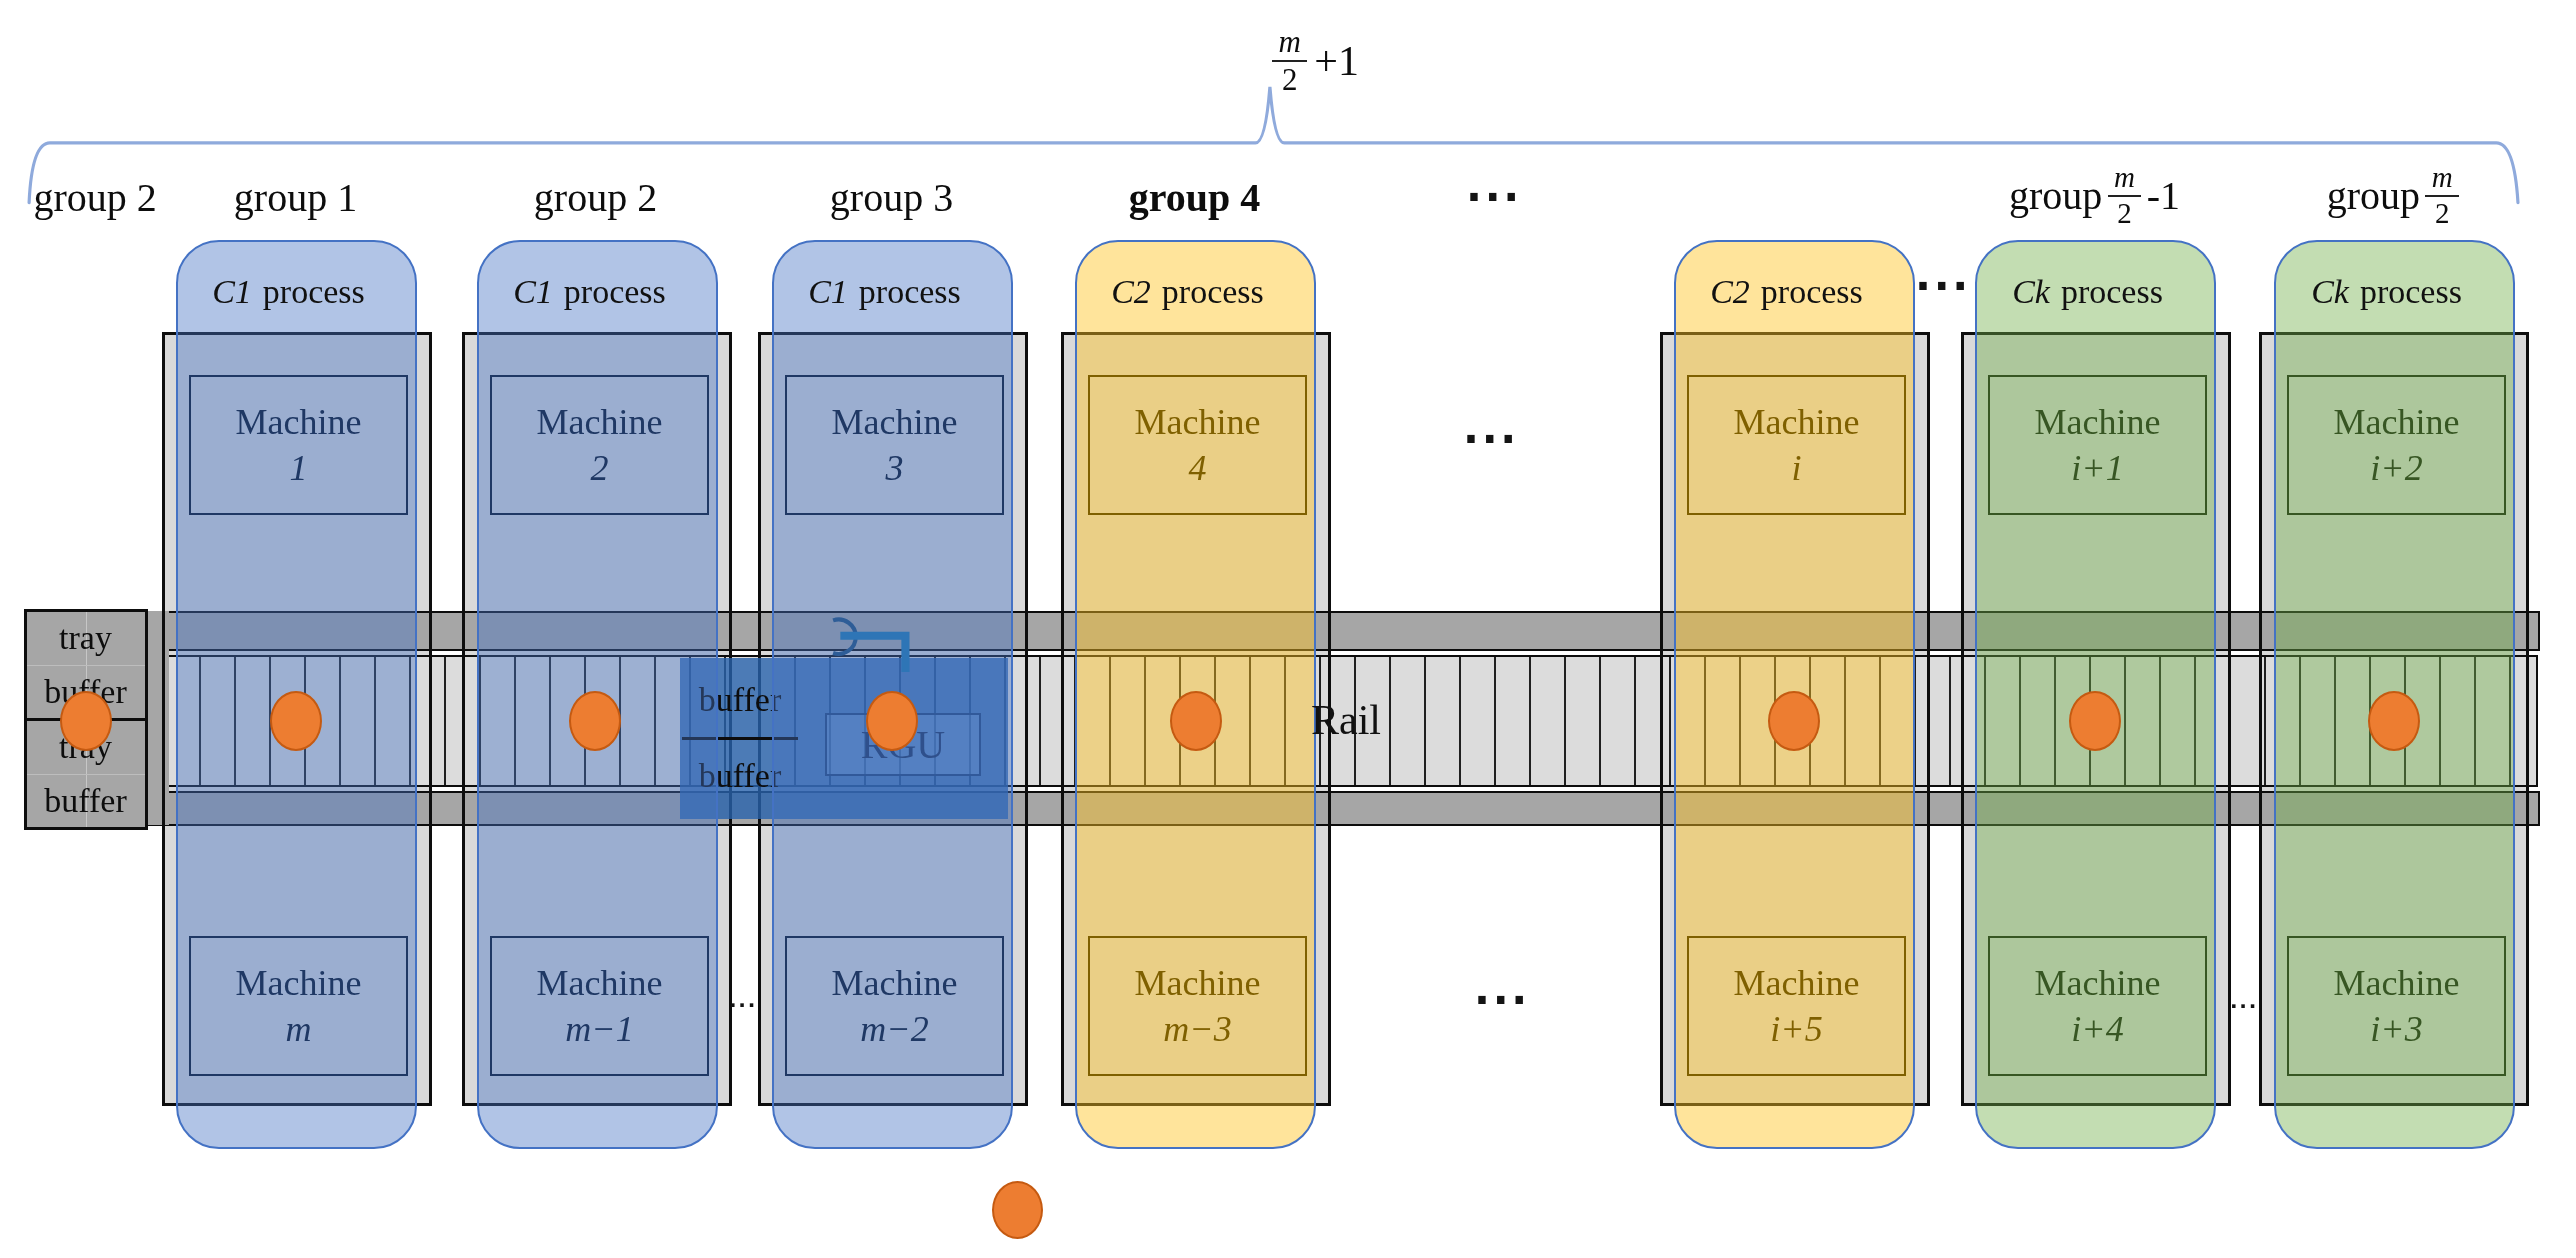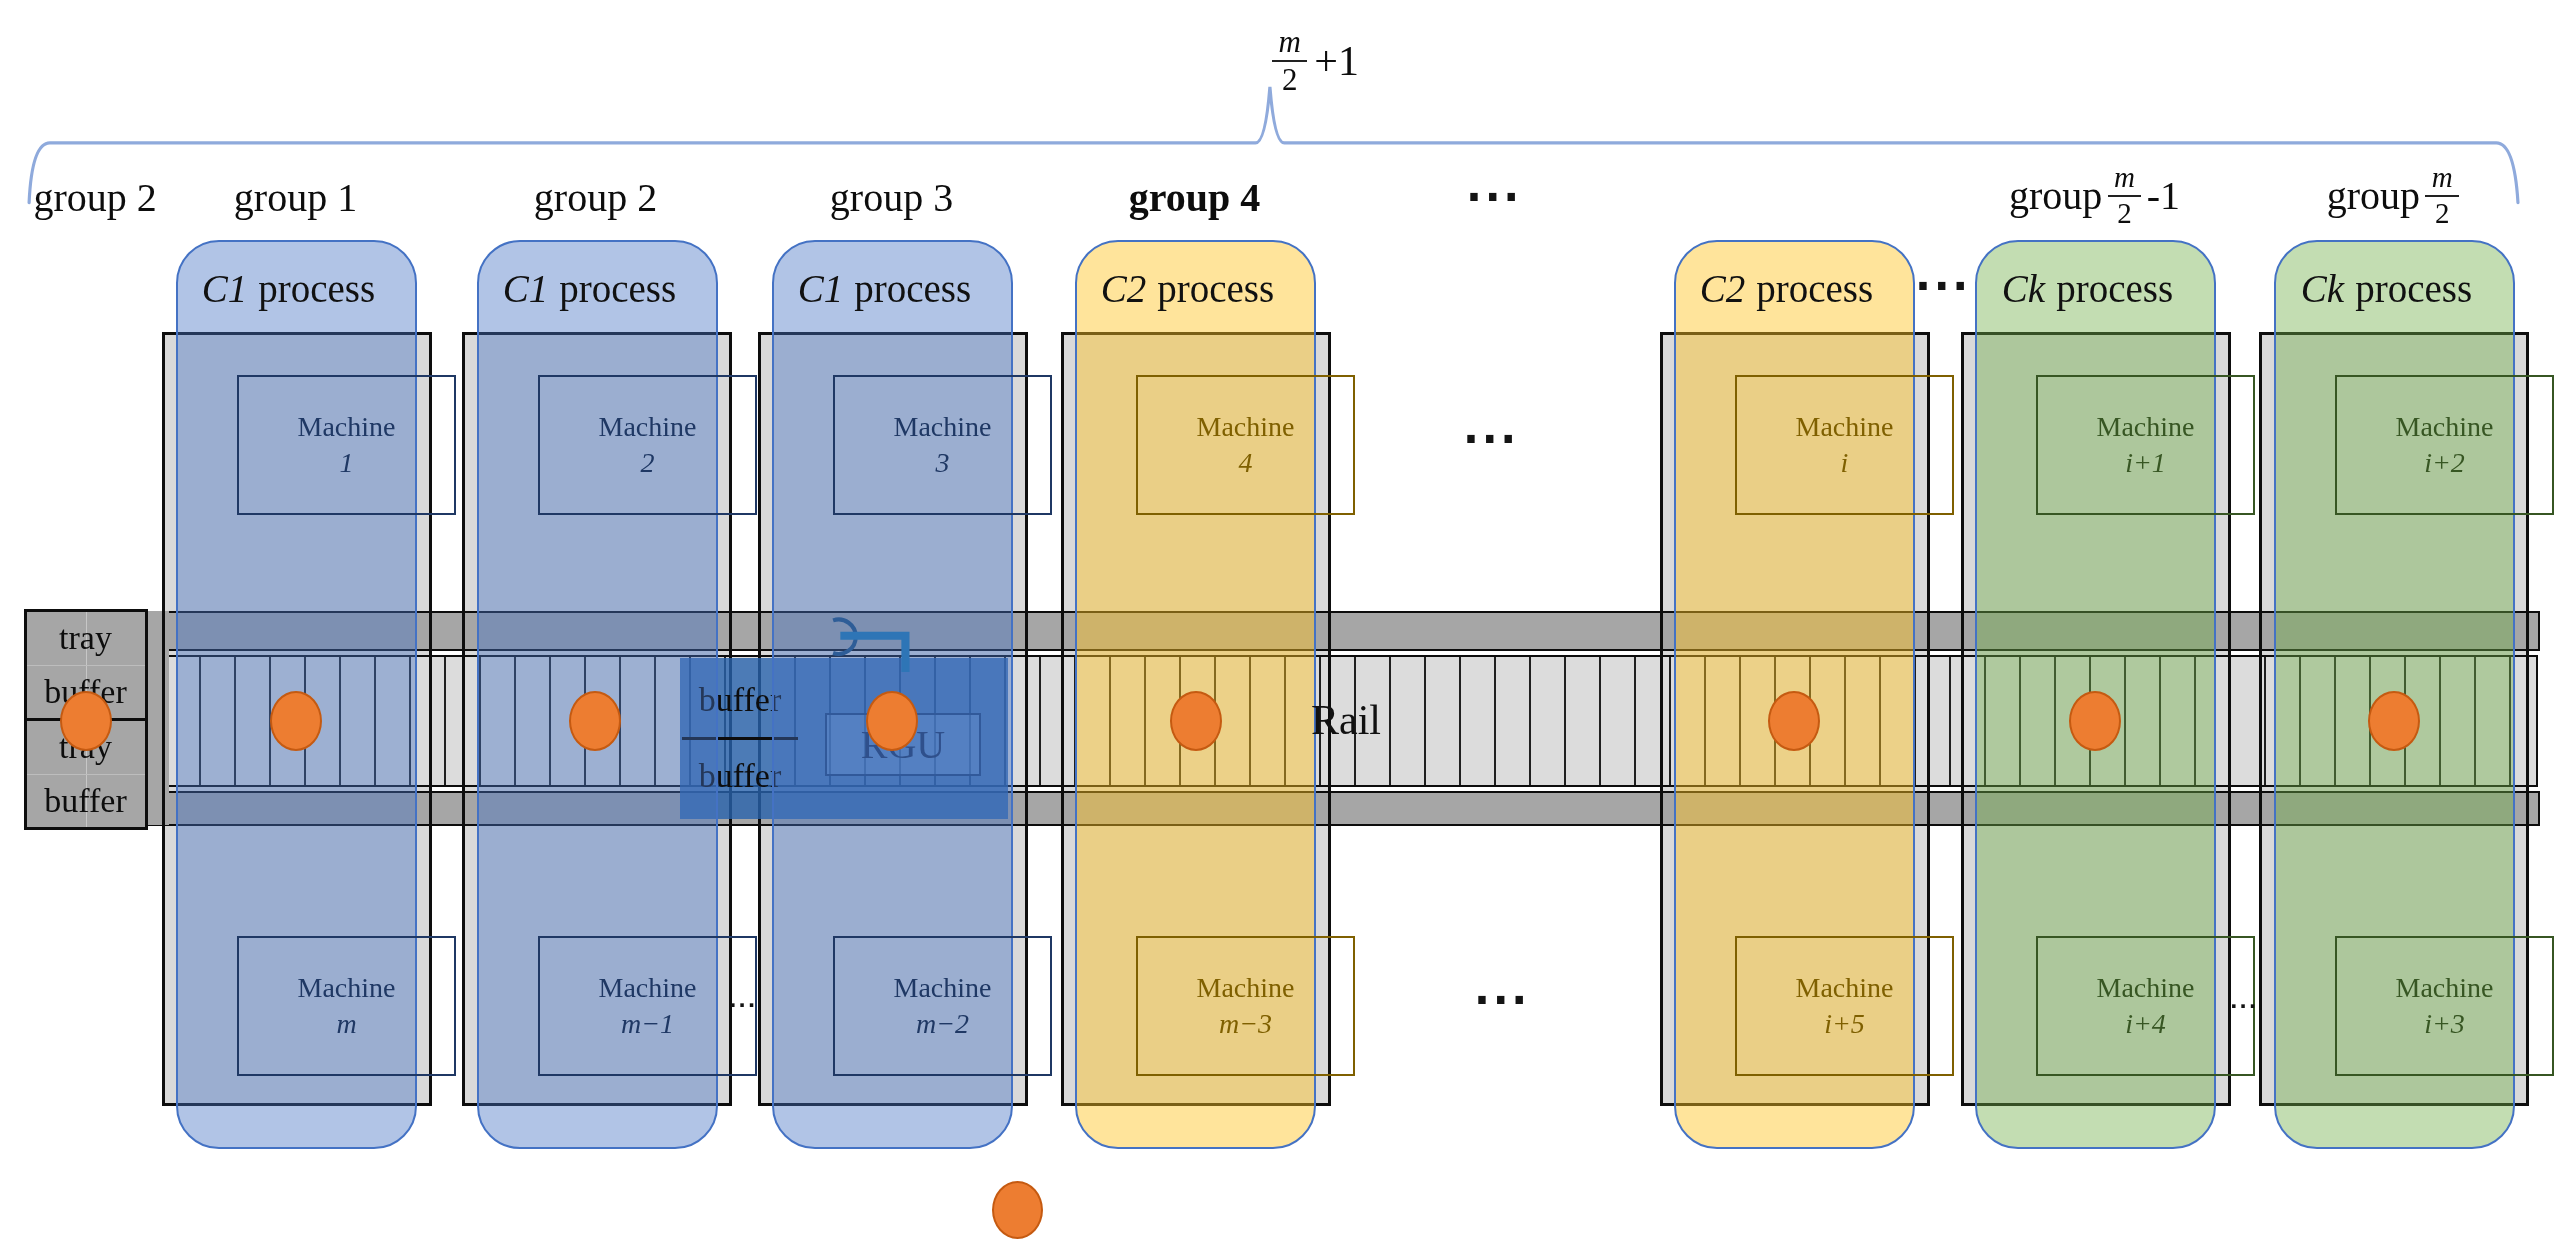--- a/index.html
+++ b/index.html
@@ -54,25 +54,25 @@
   .rgu{left:825px;top:713px;width:156px;height:63px;border:2.7px solid #24477c;
        background:rgba(190,218,242,0.18);z-index:4;font-size:40px;color:#1f3864;}
 
   
   .group{top:240px;width:241px;height:909px;border:2.7px solid #4472c4;
          border-radius:43px;z-index:5;}
   .g-blue{background:rgba(68,114,196,0.42);}
   .g-yellow{background:rgba(255,196,33,0.45);}
   .g-green{background:rgba(112,173,71,0.42);}
   .ghead{position:absolute;top:23.5px;left:0;right:16px;height:52px;display:flex;
-         justify-content:center;font-size:39px;color:#111;}
+         align-items:center;justify-content:center;font-size:34px;color:#111;}
   .ghead .w{margin-left:11px;}
   .machine{position:absolute;left:11px;width:215px;height:136px;display:flex;
            flex-direction:column;align-items:center;justify-content:center;
-           font-size:28px;line-height:1.28;margin-left:48px;}
+           font-size:36px;line-height:1.28;}
   .mtop{top:133px;} .mbot{top:694px;}
   .g-blue  .machine{border:2.7px solid #1f3864;color:#1f3864;}
   .g-yellow .machine{border:2.7px solid #7f6000;color:#7f6000;}
   .g-green .machine{border:2.7px solid #375623;color:#375623;}
 
   
   .pt{width:52px;height:60px;border-radius:50%;background:#ed7d31;
       border:2.7px solid #c55a11;z-index:7;top:691px;}
 
   

